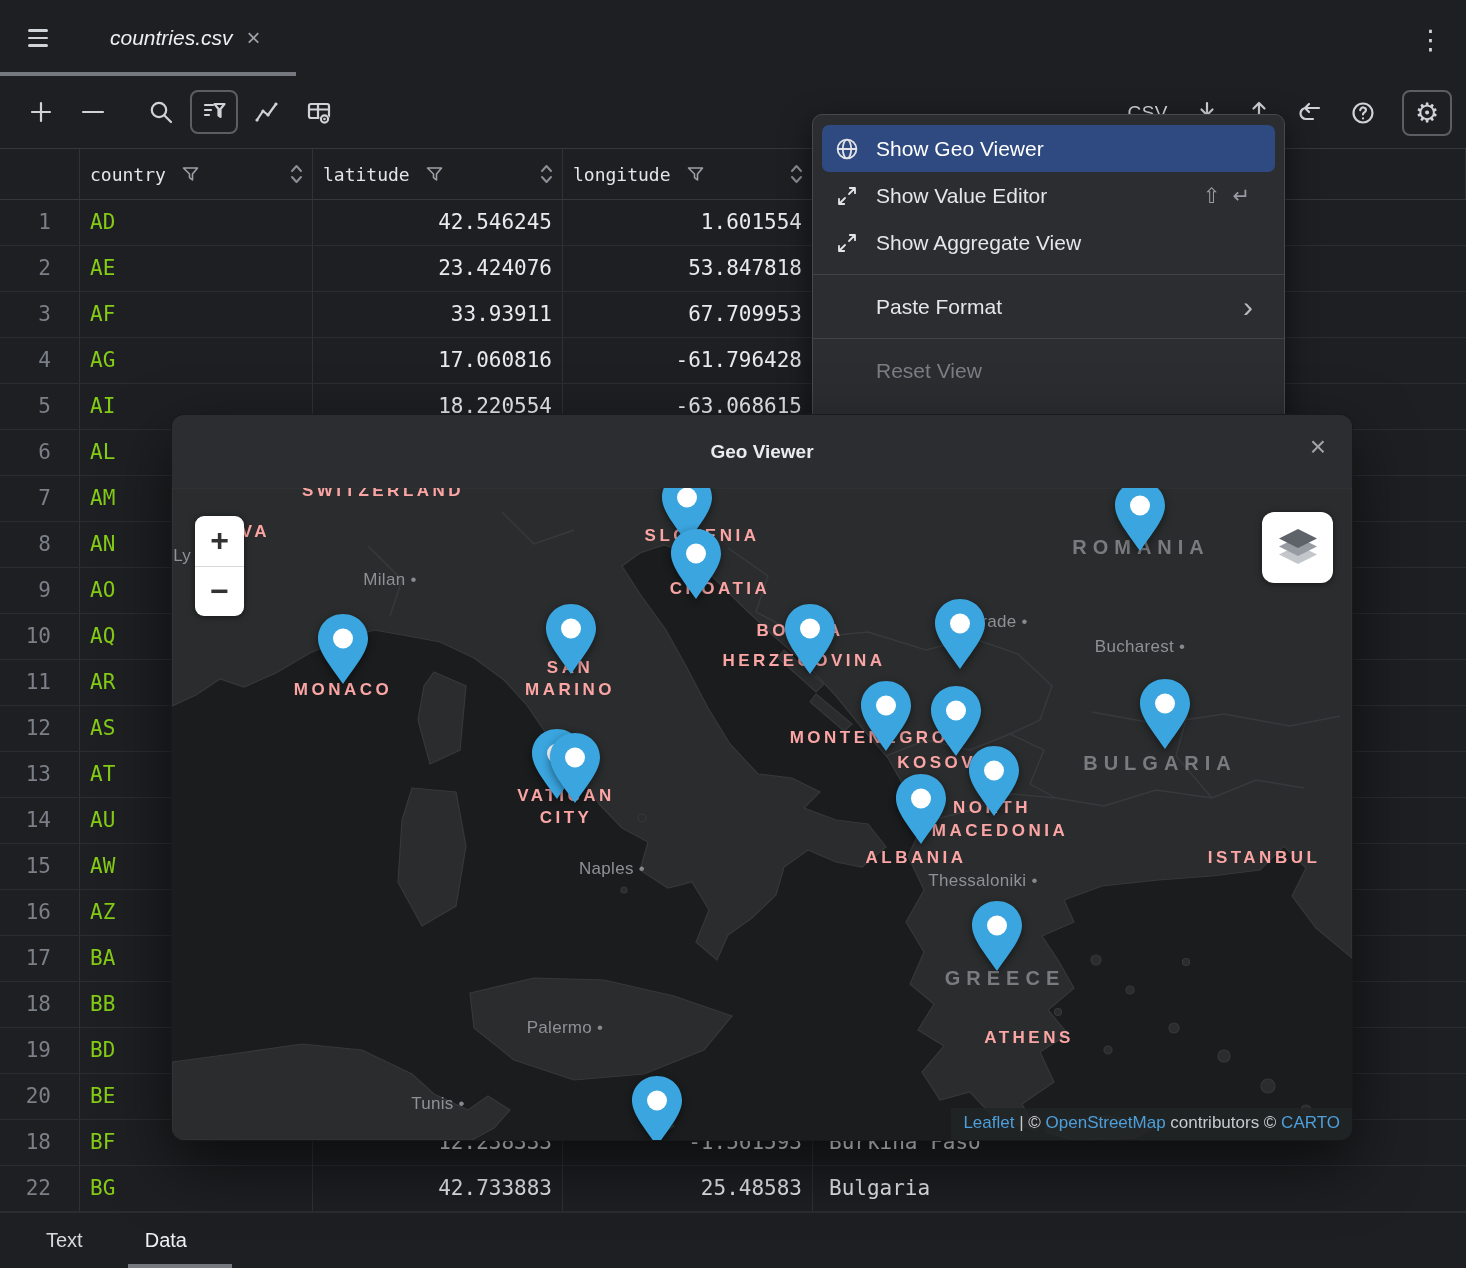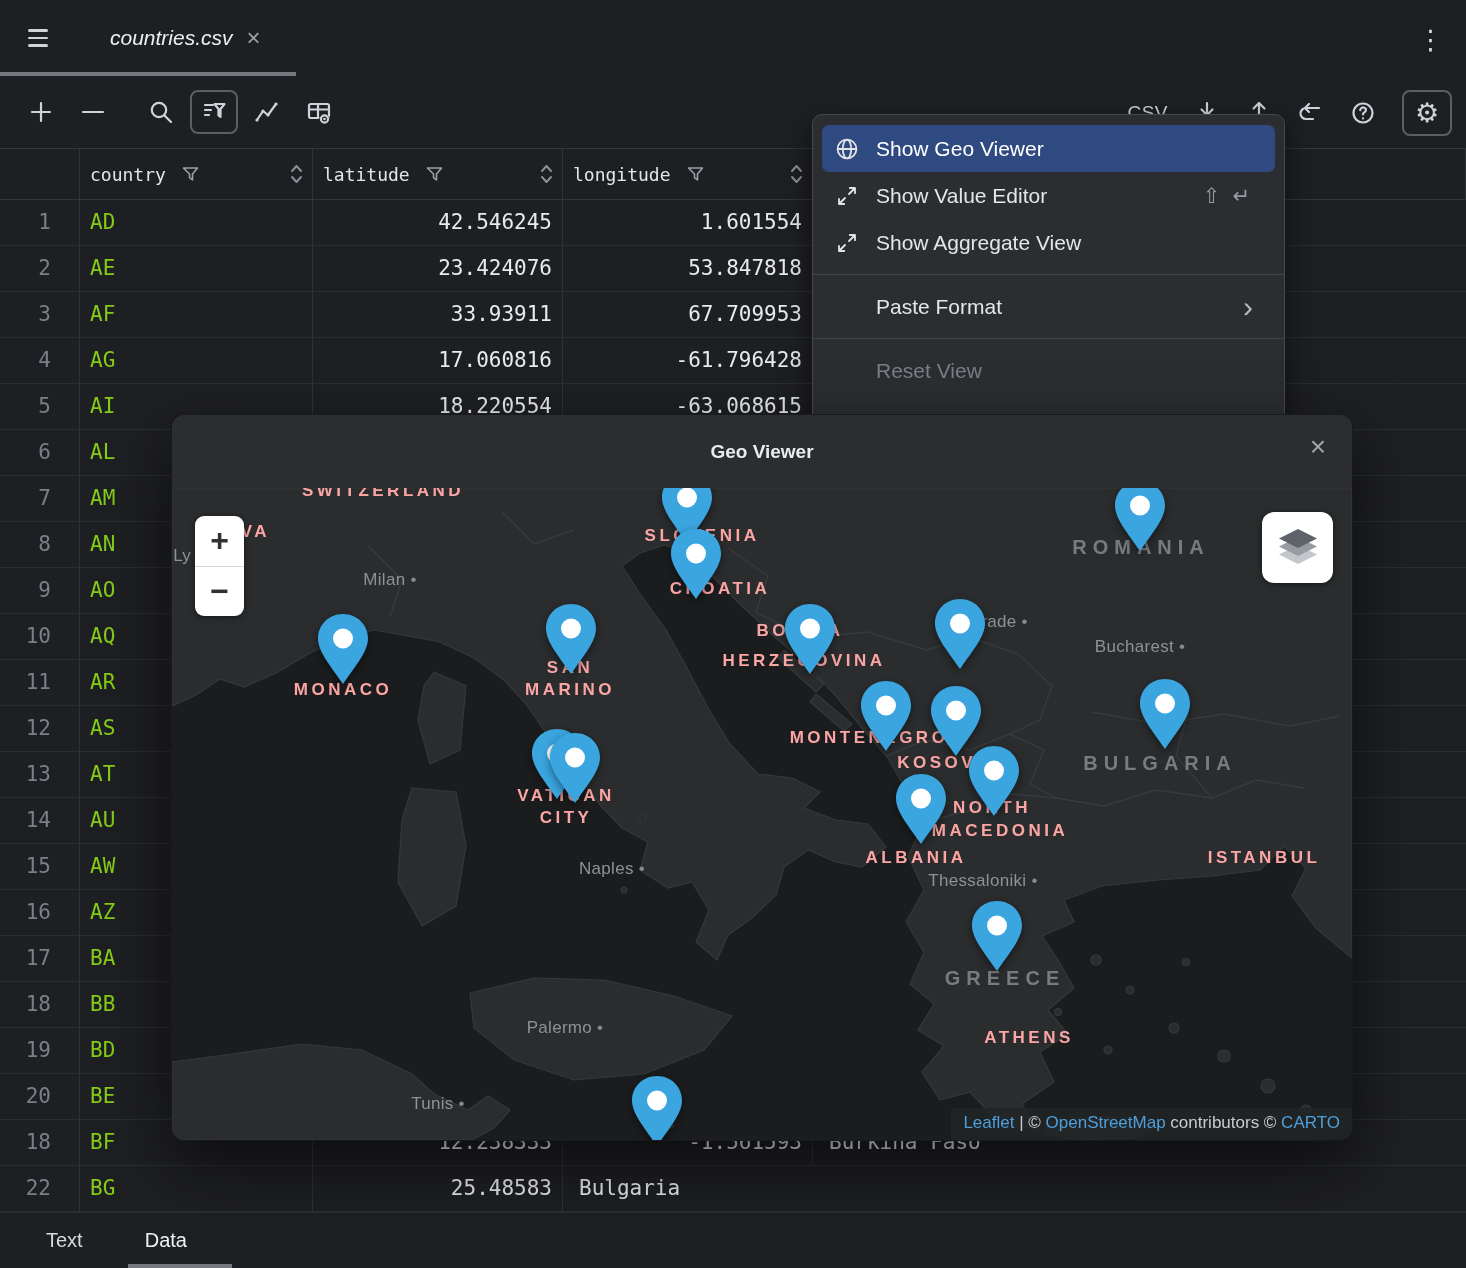--- a/index.html
+++ b/index.html
@@ -387,20 +387,21 @@
           <div class="td c-num">18</div>
           <div class="td c-text">BF</div>
           <div class="td c-val">12.238333</div>
           <div class="td c-val">-1.561593</div>
           <div class="td c-name">Burkina Faso</div>
         </div>
 
         <div class="trow">
           <div class="td c-num">22</div>
           <div class="td c-text">BG</div>
+          <div class="td c-val">42.733883</div>
           <div class="td c-val">25.48583</div>
           <div class="td c-name">Bulgaria</div>
         </div>
       </div>
   </div>
 
   <div class="bottombar">
     <span class="btab">Text</span>
     <span class="btab active">Data</span>
     <div class="btab-underline"></div>

